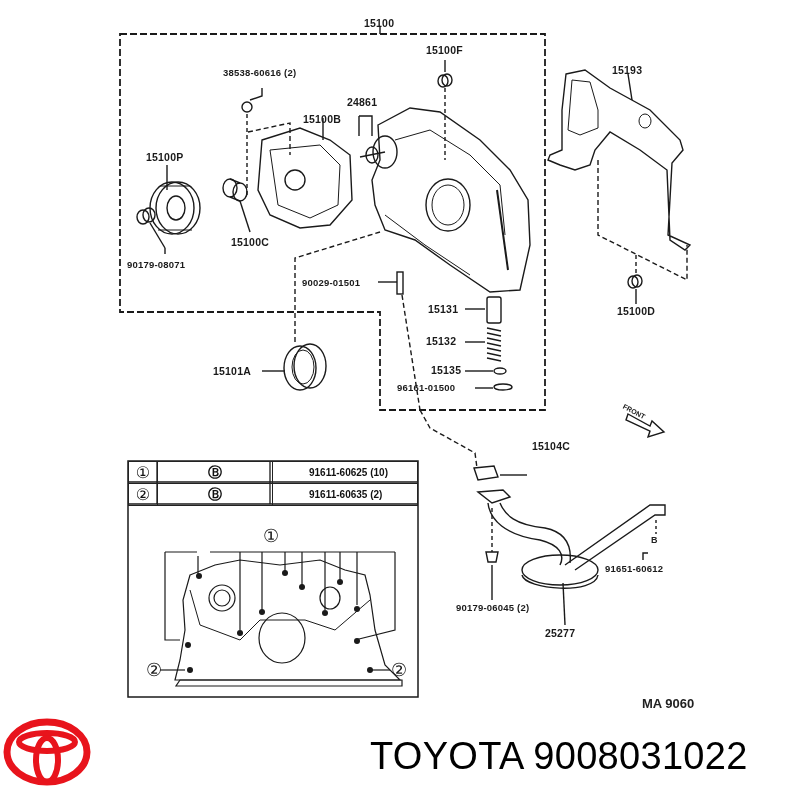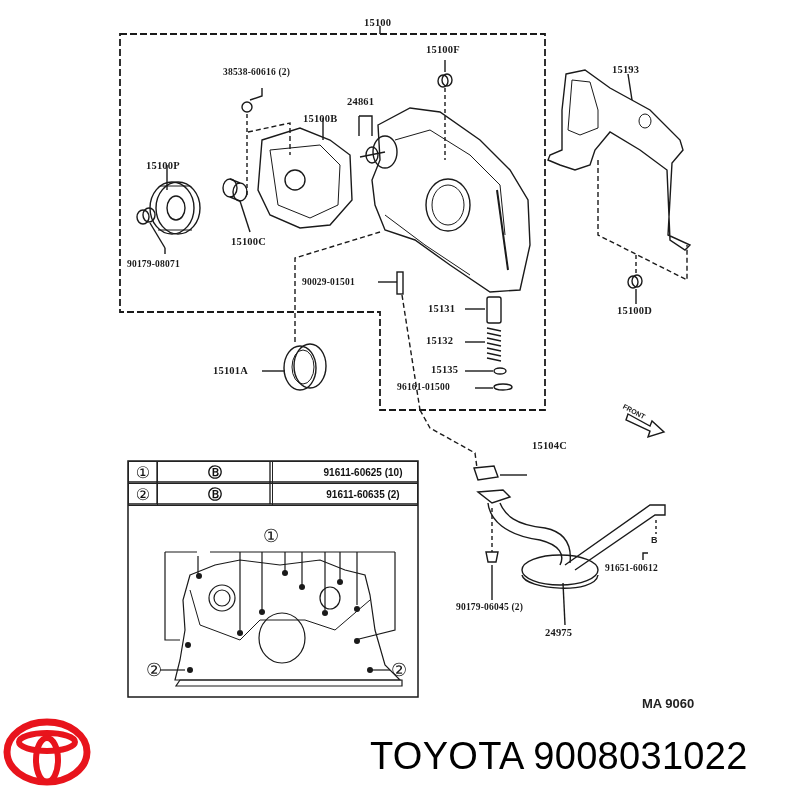--- a/index.html
+++ b/index.html
@@ -1,25 +1,25 @@
 <!DOCTYPE html>
 <html><head>
 <meta charset="utf-8">
 <style>
   html, body { margin:0; padding:0; background:#ffffff; }
   body { width:800px; height:800px; position:relative; overflow:hidden; font-family:"DejaVu Sans", sans-serif; color:#111; }
   #canvas { position:absolute; left:0; top:0; width:800px; height:800px; }
-  .lbl { position:absolute; font-family:Liberation Serif, serif; font-weight:bold; font-size:10.5px; color:#1a1a1a; white-space:nowrap; letter-spacing:0.2px; }
+  .lbl { position:absolute; font-family:Liberation Sans, sans-serif; font-weight:bold; font-size:10.5px; color:#1a1a1a; white-space:nowrap; letter-spacing:0.2px; }
   .lbl.sm { font-size:9.5px; }
   .ref { position:absolute; font-family:"Liberation Sans", sans-serif; font-weight:bold; font-size:13px; color:#222; }
   .legend-table { position:absolute; left:128px; top:461px; width:290px; border-collapse:collapse; font-family:"Liberation Sans", sans-serif; }
   .legend-table td { border:1.5px solid #222; height:21px; font-weight:bold; font-size:10px; text-align:center; padding:0; }
   .legend-table td.num { width:28px; font-size:16px; font-weight:normal; }
   .legend-table td.bolt { width:114px; font-size:14px; }
-  .legend-table td.part { text-align:center; padding-left:36px; }
+  .legend-table td.part { text-align:left; padding-left:36px; }
   .brand { position:absolute; left:370px; top:735px; font-family:"Liberation Sans", sans-serif; font-size:38px; color:#000; letter-spacing:0.3px; }
 </style>
 </head>
 <body>
 
 <svg id="canvas" viewBox="0 0 800 800" xmlns="http://www.w3.org/2000/svg">
   <g fill="none" stroke="#1a1a1a" stroke-width="1.4">
 
     <g>
       <path d="M120 34 L545 34 L545 410 L380 410 L380 312 L120 312 Z" stroke-dasharray="7 3" stroke-width="1.8"></path>
@@ -188,37 +188,37 @@
     <ellipse cx="47" cy="742" rx="28" ry="9" stroke-width="6"></ellipse>
     <ellipse cx="47" cy="760" rx="11" ry="22" stroke-width="6"></ellipse>
   </g>
 </svg>
 
 <div class="lbl" style="left:364px;top:17px">15100</div>
 <div class="lbl sm" style="left:223px;top:67px">38538-60616 (2)</div>
 <div class="lbl" style="left:426px;top:44px">15100F</div>
 <div class="lbl" style="left:347px;top:96px">24861</div>
 <div class="lbl" style="left:303px;top:113px">15100B</div>
-<div class="lbl" style="left:146px;top:160px">15100P</div>
+<div class="lbl" style="left:146px;top:151px">15100P</div>
 <div class="lbl" style="left:231px;top:236px">15100C</div>
 <div class="lbl sm" style="left:127px;top:259px">90179-08071</div>
 <div class="lbl sm" style="left:302px;top:277px">90029-01501</div>
 <div class="lbl" style="left:428px;top:303px">15131</div>
 <div class="lbl" style="left:426px;top:335px">15132</div>
 <div class="lbl" style="left:431px;top:364px">15135</div>
 <div class="lbl sm" style="left:397px;top:382px">96161-01500</div>
 <div class="lbl" style="left:213px;top:365px">15101A</div>
 <div class="lbl" style="left:612px;top:64px">15193</div>
 <div class="lbl" style="left:617px;top:305px">15100D</div>
 <div class="ref" style="left:622px;top:408px;transform:rotate(28deg);font-size:7px">FRONT</div>
 <div class="lbl" style="left:532px;top:440px">15104C</div>
 <div class="ref" style="left:651px;top:535px;font-size:9px">B</div>
 <div class="lbl sm" style="left:605px;top:563px">91651-60612</div>
 <div class="lbl sm" style="left:456px;top:602px">90179-06045 (2)</div>
-<div class="lbl" style="left:545px;top:627px">24975</div>
+<div class="lbl" style="left:545px;top:627px">25277</div>
 <div class="ref" style="left:642px;top:696px">MA 9060</div>
 
 <table class="legend-table">
   <tbody>
       <tr>
     <td class="num">①</td>
     <td class="bolt">Ⓑ</td>
     <td class="part">91611-60625 (10)</td>
   </tr>
   <tr>

